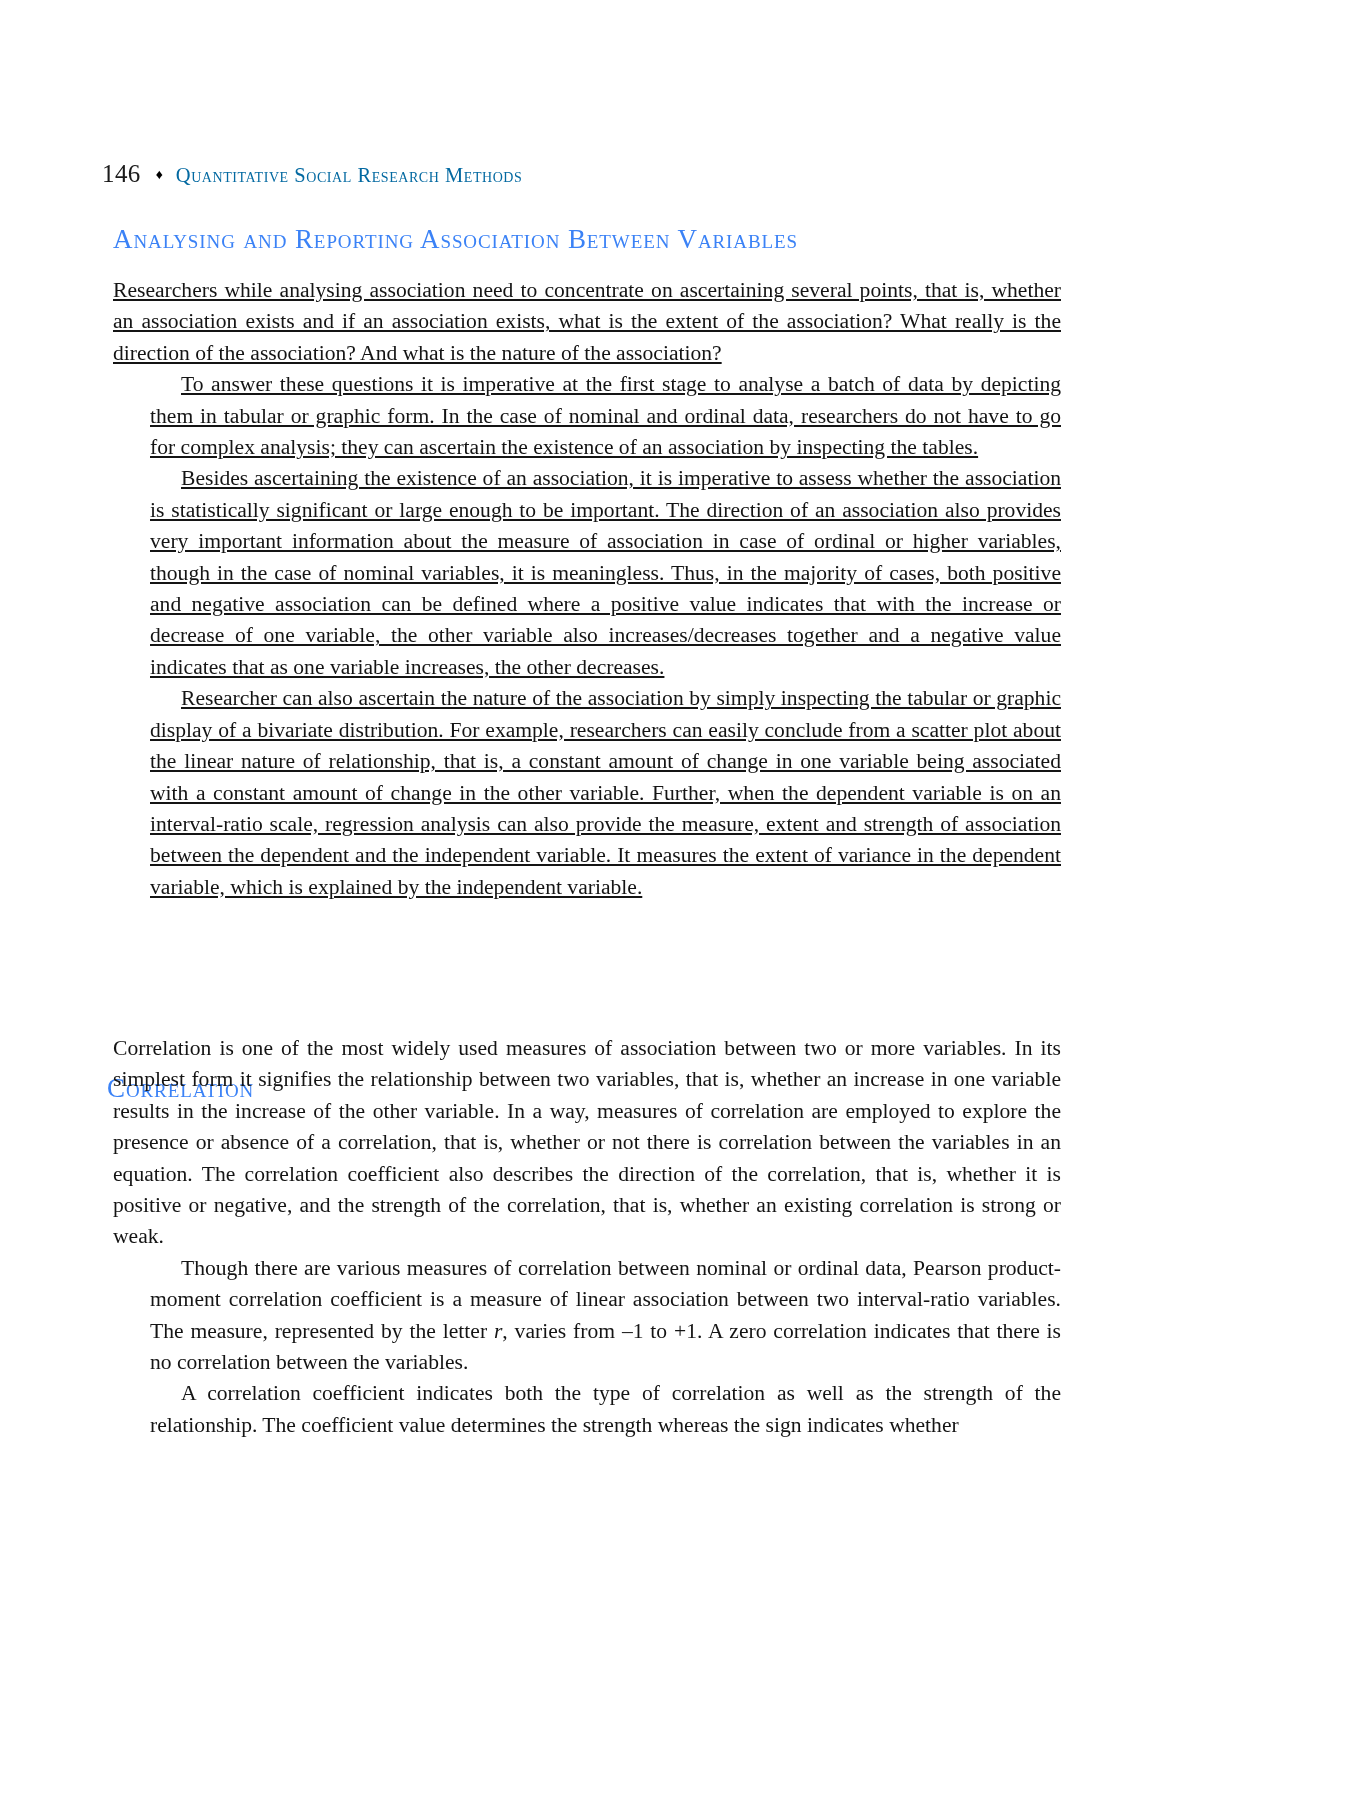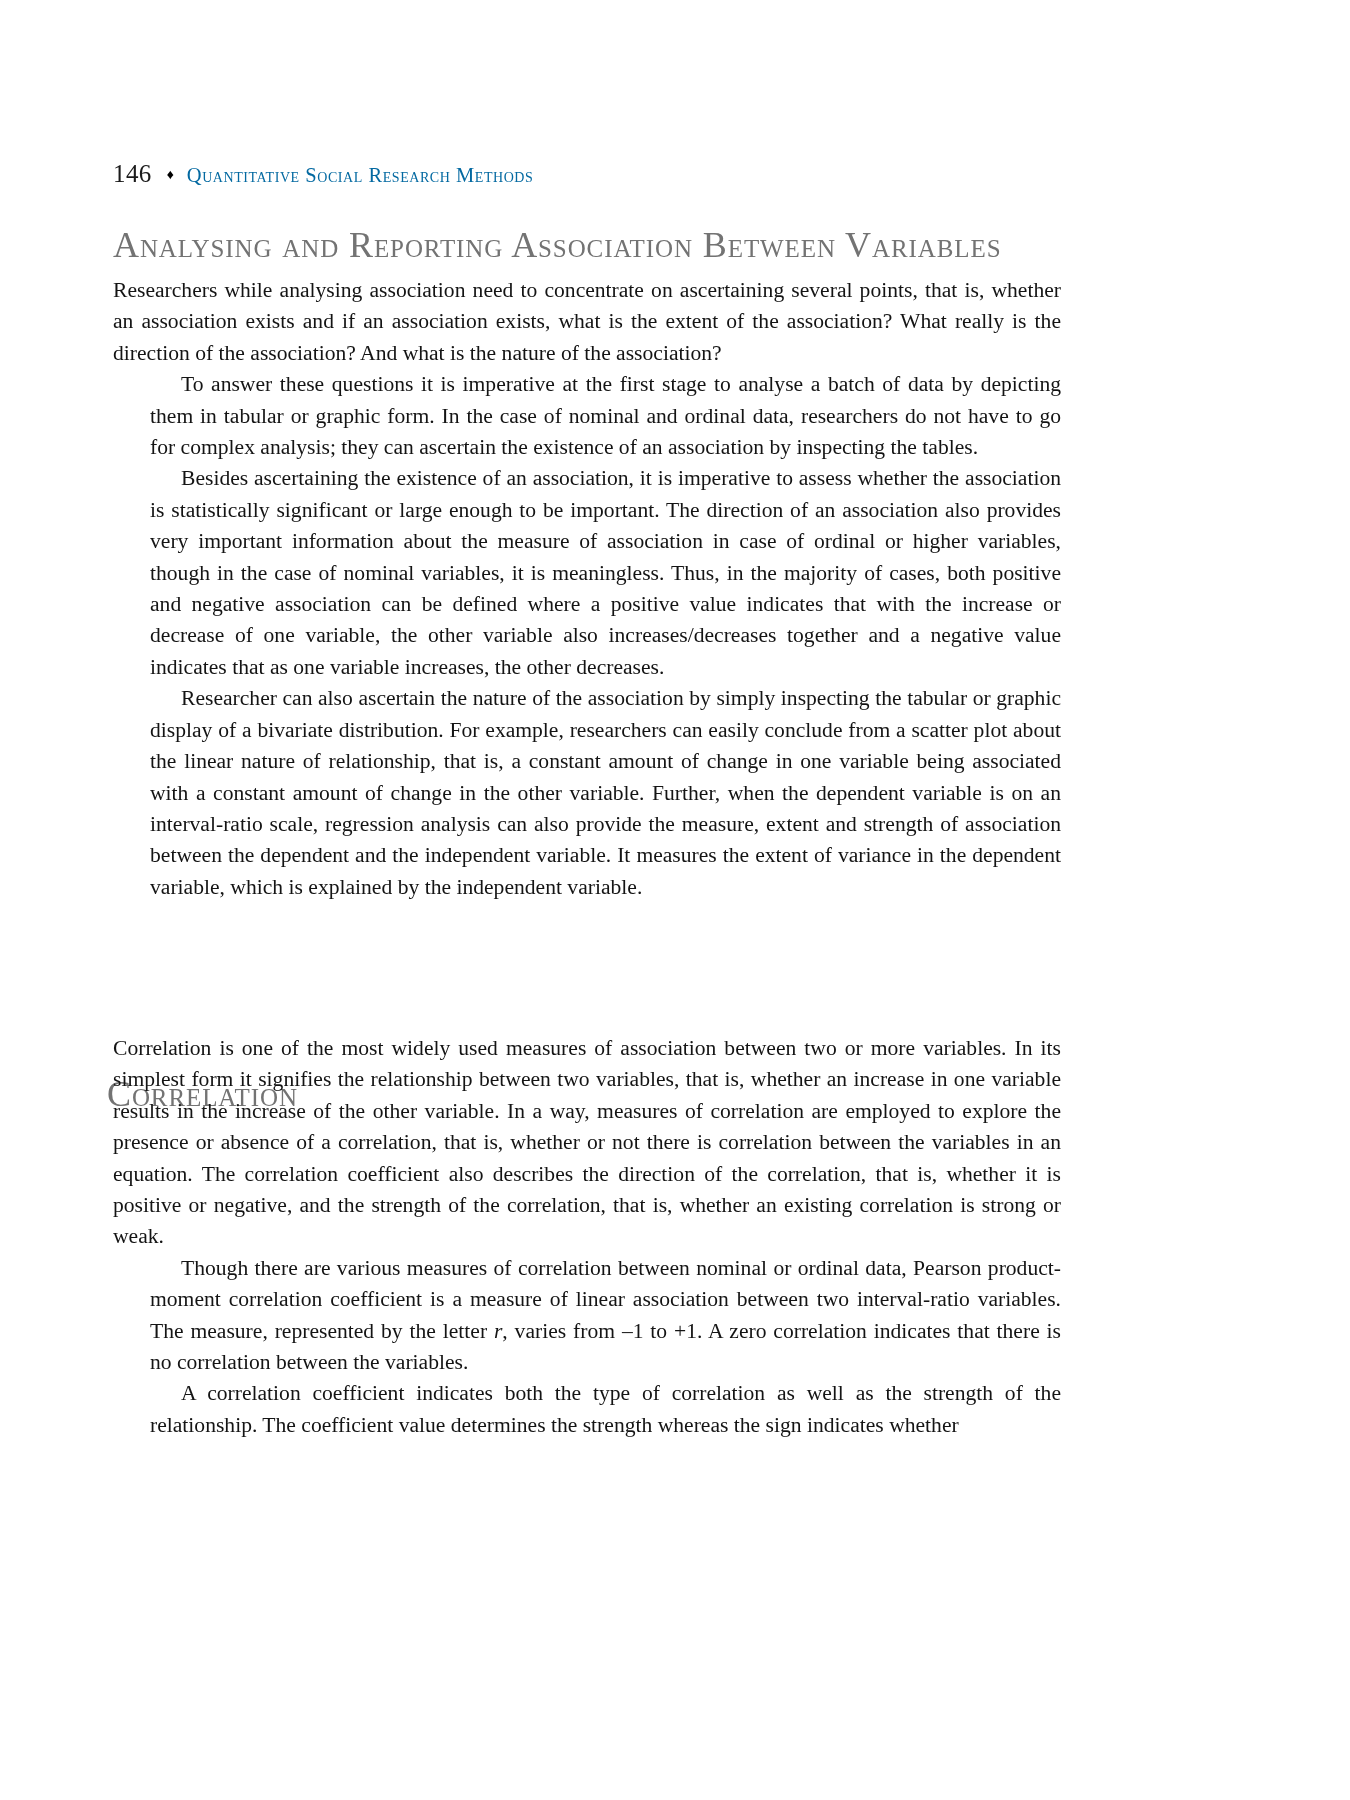--- a/index.html
+++ b/index.html
@@ -14,21 +14,21 @@
     background: #ffffff;
     margin: 0 auto;
     overflow: hidden;
     font-family: "Liberation Serif", "DejaVu Serif", serif;
     color: #1a1a1a;
   }
 
   
   .running-header {
     position: absolute;
-    left: 113px;
+    left: 102px;
     top: 160px;
     display: flex;
     align-items: baseline;
     white-space: nowrap;
   }
   .folio {
     font-size: 25px;
     letter-spacing: 0.4px;
     color: #1a1a1a;
   }
@@ -42,26 +42,26 @@
   }
   .header-title {
     font-size: 20.5px;
     font-variant: small-caps;
     letter-spacing: 0.55px;
     color: #0369a1;
   }
 
   
   .section-heading {
-    font-size: 36px;
+    font-size: 27px;
     font-variant: small-caps;
     letter-spacing: 0.9px;
     font-weight: normal;
     margin: 0;
-    color: #737373;
+    color: #3b82f6;
     white-space: nowrap;
   }
   .heading-1 {
     position: absolute;
     left: 113px;
     top: 224px;
   }
   .heading-2 {
     position: absolute;
     left: 107px;
@@ -73,21 +73,21 @@
     position: absolute;
     left: 113px;
     width: 948px;
     text-align: justify;
     text-justify: inter-word;
     font-size: 21.6px;
     line-height: 31.4px;
     color: #141414;
     hyphens: none;
   }
-  .block-1 { top: 275px; }
+  .block-1 { top: 275px; text-decoration: underline; }
   .block-2 { top: 1033px; }
 
   .body-block p {
     margin: 0;
     text-indent: 0;
   }
   .body-block p.indented {
     text-indent: 31px;
     margin-left: 37px;
   }

